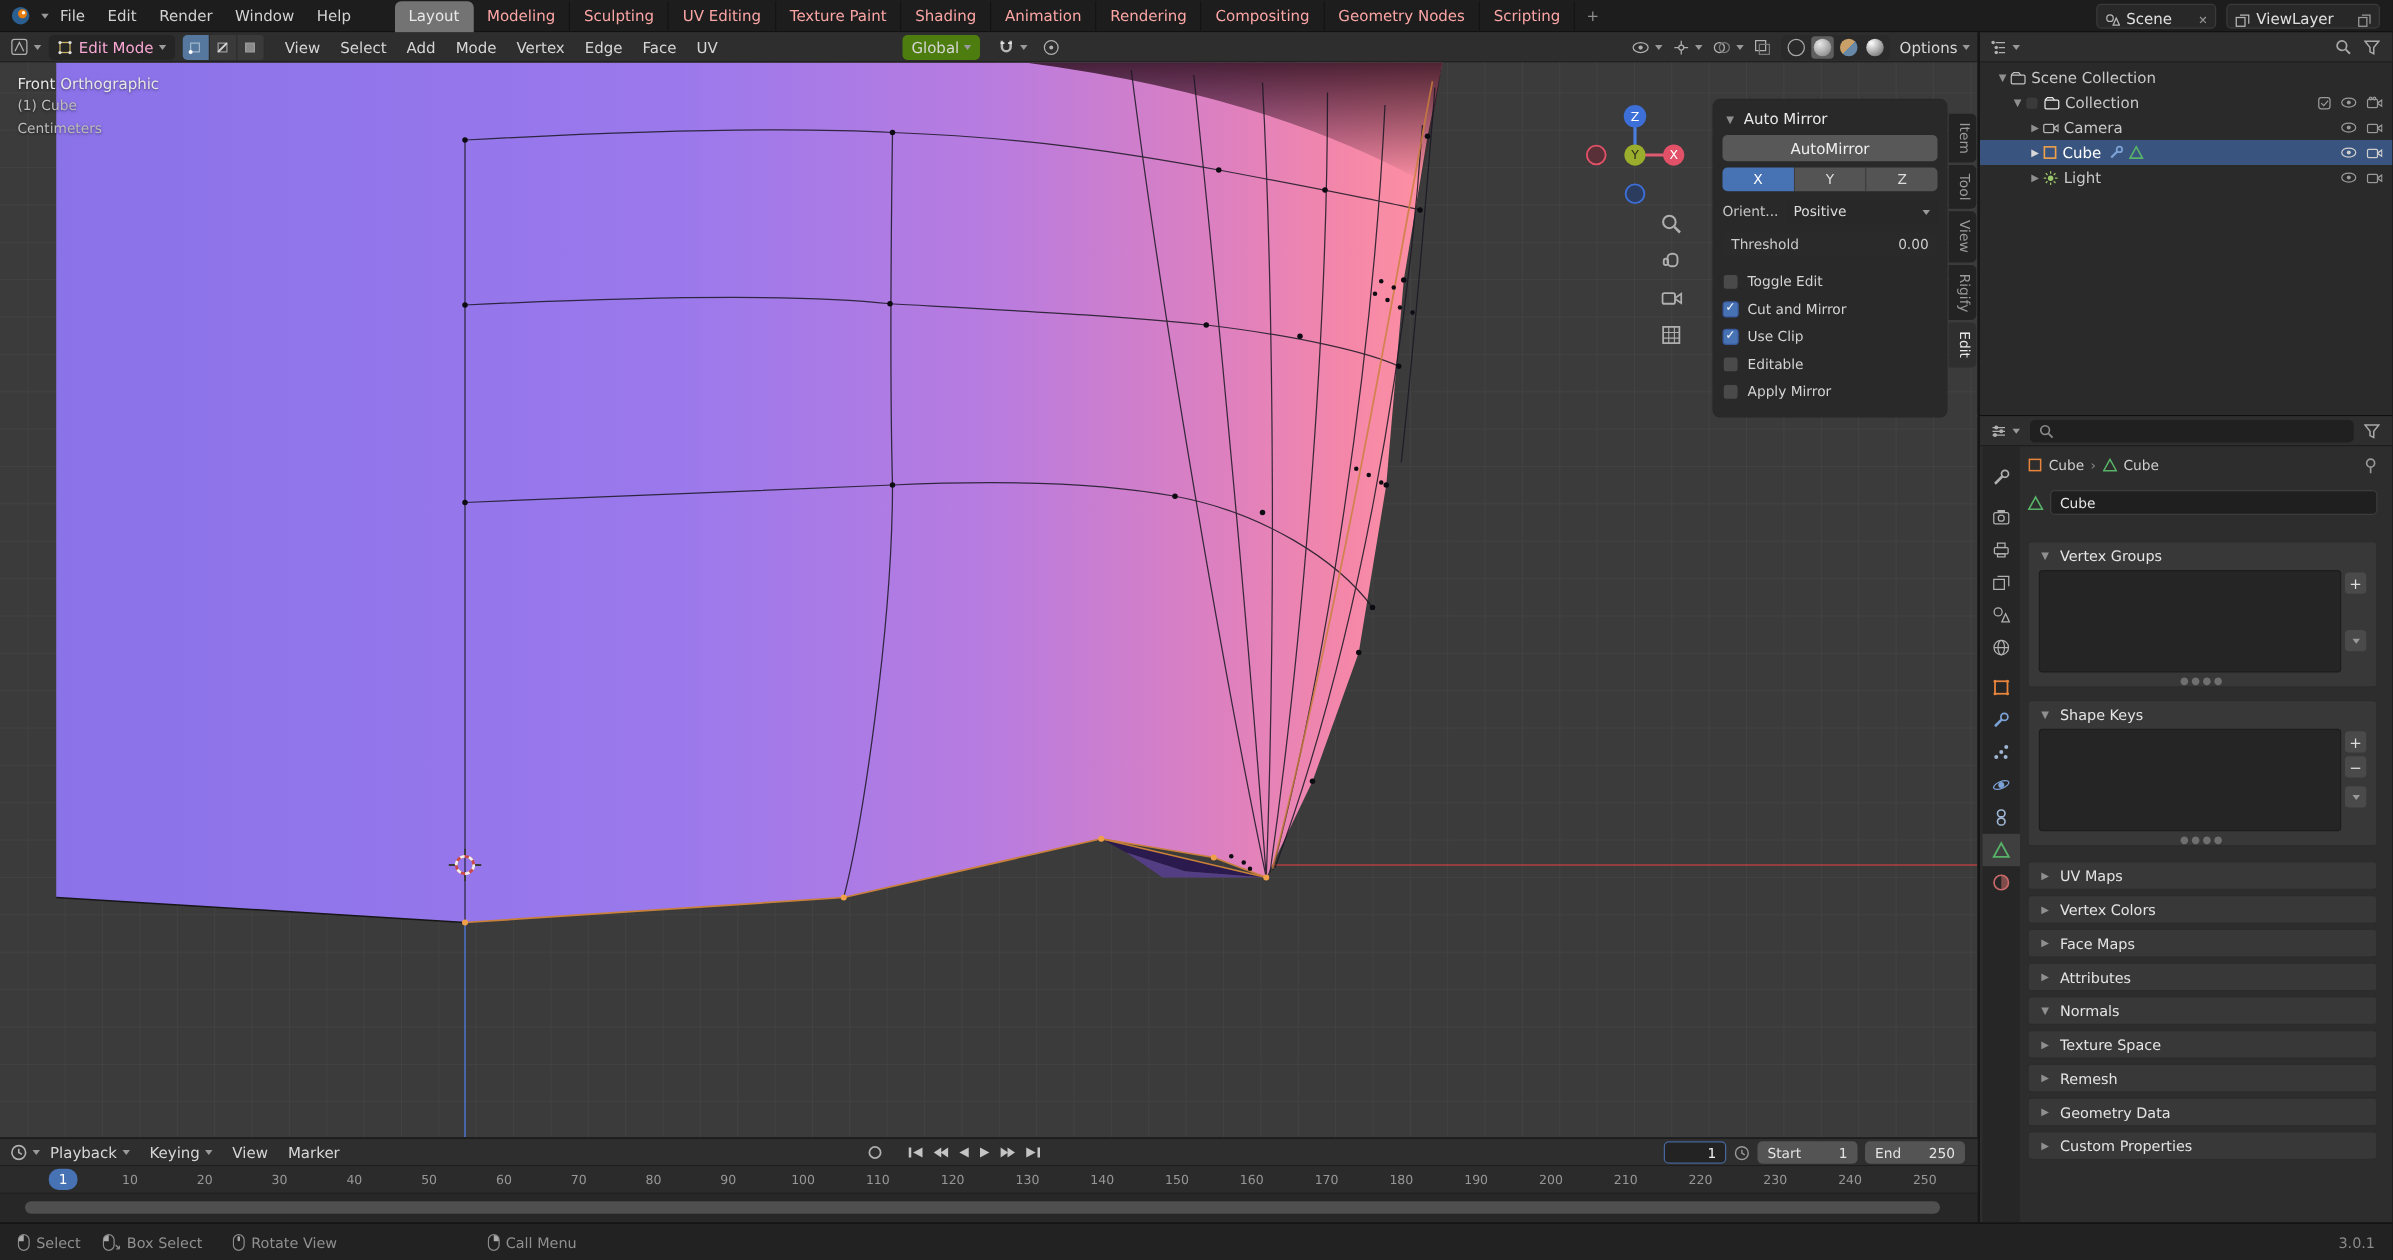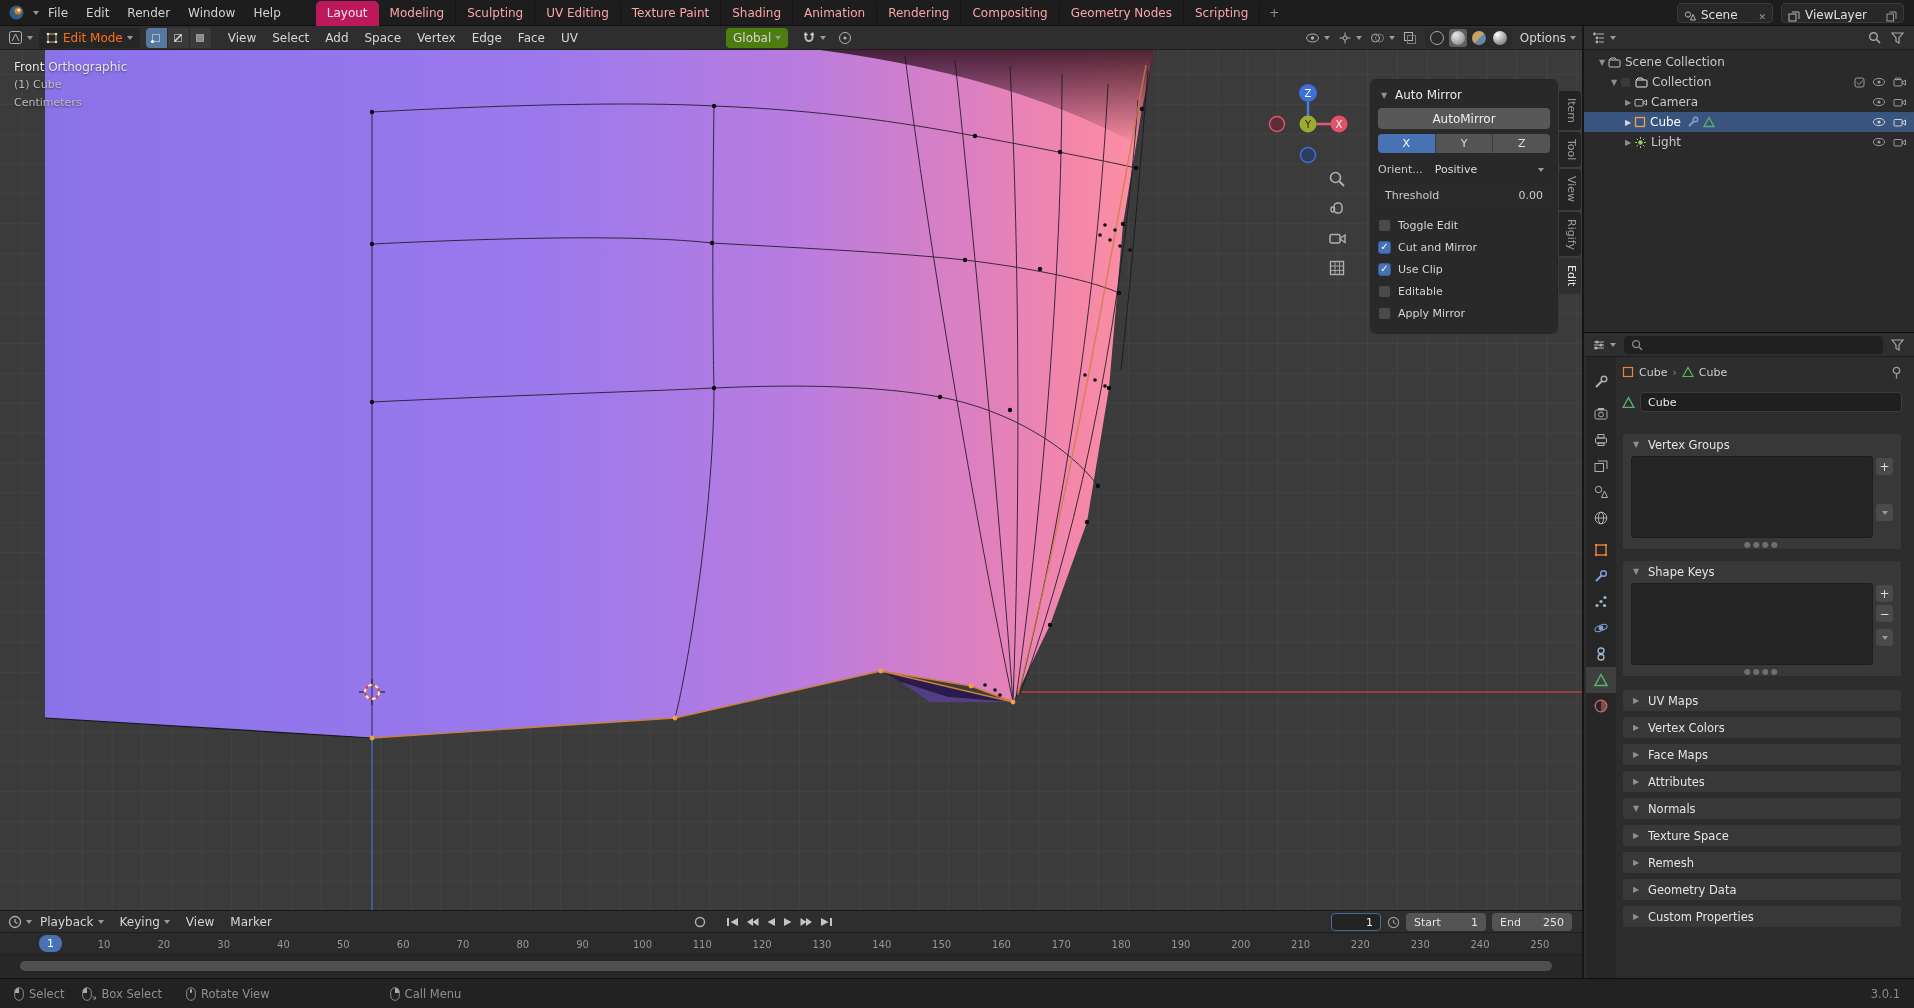--- a/index.html
+++ b/index.html
@@ -11,38 +11,38 @@
   }
   .abs{position:absolute;} .flex{display:flex;align-items:center;}
   .caret{display:inline-block;width:0;height:0;border-left:3.5px solid transparent;border-right:3.5px solid transparent;border-top:4px solid #9a9a9a;margin-left:4px;}
   .ic{display:inline-flex;align-items:center;justify-content:center;}
 
   
   #topbar{left:0;top:0;width:1914px;height:26px;background:#1d1d1d;display:flex;align-items:center;border-bottom:1px solid #0f0f0f;}
   #topbar .menu-item{padding:3px 9px;color:#d2d2d2;border-radius:3px;}
   .ws-tabs{display:flex;align-items:flex-end;height:26px;margin-left:26px;}
   .ws-tabs span{padding:5px 11px 6px;color:#fca5a5;font-size:12px;border-right:1px solid #141414;}
-  .ws-tabs span:first-child{background:#be185d;color:#e8e8e8;border-radius:5px 5px 0 0;border-right:none;}
+  .ws-tabs span:first-child{background:#737373;color:#e8e8e8;border-radius:5px 5px 0 0;border-right:none;}
   .tb-right{margin-left:auto;display:flex;align-items:center;gap:8px;margin-right:10px;}
   .id-field{display:flex;align-items:flex-end;gap:5px;background:#282828;border:1px solid #3a3a3a;border-radius:4px;height:20px;padding:0 6px;color:#e0e0e0;}
 
   
   .ed-header{background:#2e2e2e;border-bottom:1px solid #1e1e1e;height:24px;display:flex;align-items:center;}
   .hdr-menu{padding:3px 8px;color:#d6d6d6;}
 
   
   #viewport{left:0;top:26px;width:1582px;height:884px;background:#3b3b3b;}
   #vp-content{position:absolute;left:0;top:24px;width:1582px;height:860px;overflow:hidden;
     background-color:#3b3b3b;
     background-image:linear-gradient(#424242 1px,transparent 1px),linear-gradient(90deg,#424242 1px,transparent 1px);
     background-size:29.9px 29.9px;background-position:-8px -6px;}
   .vp-overlay-text{position:absolute;left:14px;top:8px;line-height:18px;text-shadow:0 1px 2px rgba(0,0,0,.5);}
   .vp-overlay-text .l1{color:#e6e6e6;font-size:12px;}
   .vp-overlay-text .l2,.vp-overlay-text .l3{color:#bdbdbd;font-size:11px;}
-  .mode-field{display:flex;align-items:center;background:#252525;border-radius:4px;height:20px;padding:0 7px;margin-left:6px;color:#f97316;}
+  .mode-field{display:flex;align-items:center;background:#252525;border-radius:4px;height:20px;padding:0 7px;margin-left:6px;color:#f9a8d4;}
   .sel-modes{display:flex;margin-left:6px;border-radius:4px;overflow:hidden;}
   .sel-modes .sm{width:22px;height:20px;background:#3a3a3a;display:flex;align-items:center;justify-content:center;border-right:1px solid #2b2b2b;}
   .sel-modes .sm.active{background:#56789f;}
   .pill{display:flex;align-items:center;background:#4d7c0f;border-radius:4px;height:20px;padding:0 7px;}
   .shade-group{display:flex;align-items:center;background:#2a2a2a;border-radius:4px;height:20px;padding:0 3px;gap:3px;}
   .sph{width:14px;height:14px;border-radius:50%;}
   .sph-wrap{width:18px;height:18px;border-radius:3px;display:flex;align-items:center;justify-content:center;}
   .sph-wrap.active{background:#5f5f5f;}
 
   
@@ -220,21 +220,21 @@
           <svg width="12" height="12" viewBox="0 0 12 12">
             <rect x="2.5" y="2.5" width="7" height="7" fill="#8a8a8a" stroke="#9a9a9a"></rect>
           </svg>
         </span>
     </div>
     <div class="flex" style="margin-left:8px">
 
     <span class="hdr-menu">View</span>
         <span class="hdr-menu">Select</span>
         <span class="hdr-menu">Add</span>
-        <span class="hdr-menu">Space</span>
+        <span class="hdr-menu">Mode</span>
         <span class="hdr-menu">Vertex</span>
         <span class="hdr-menu">Edge</span>
         <span class="hdr-menu">Face</span>
         <span class="hdr-menu">UV</span>
       </div>
     <div class="pill" style="margin-left:140px">
       <span>Global</span>
       <span class="caret"></span>
     </div>
     <span class="ic" style="margin-left:14px">

